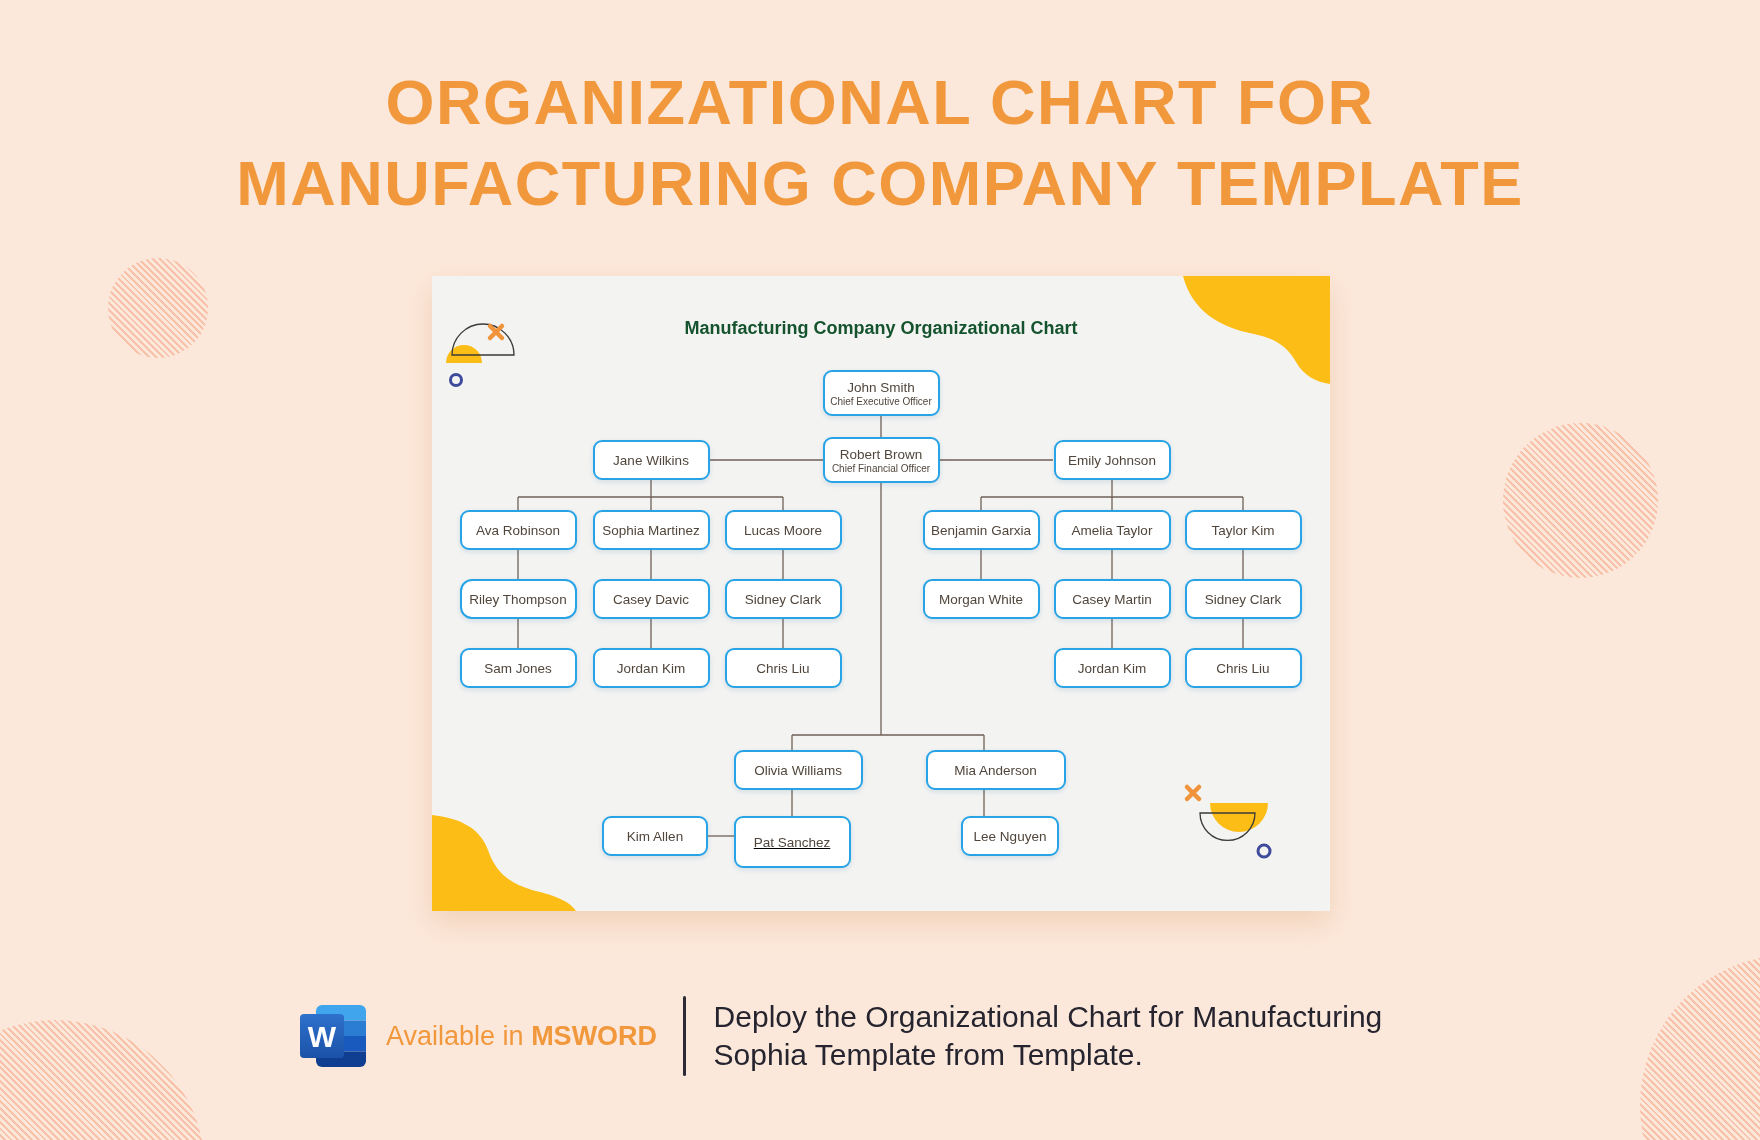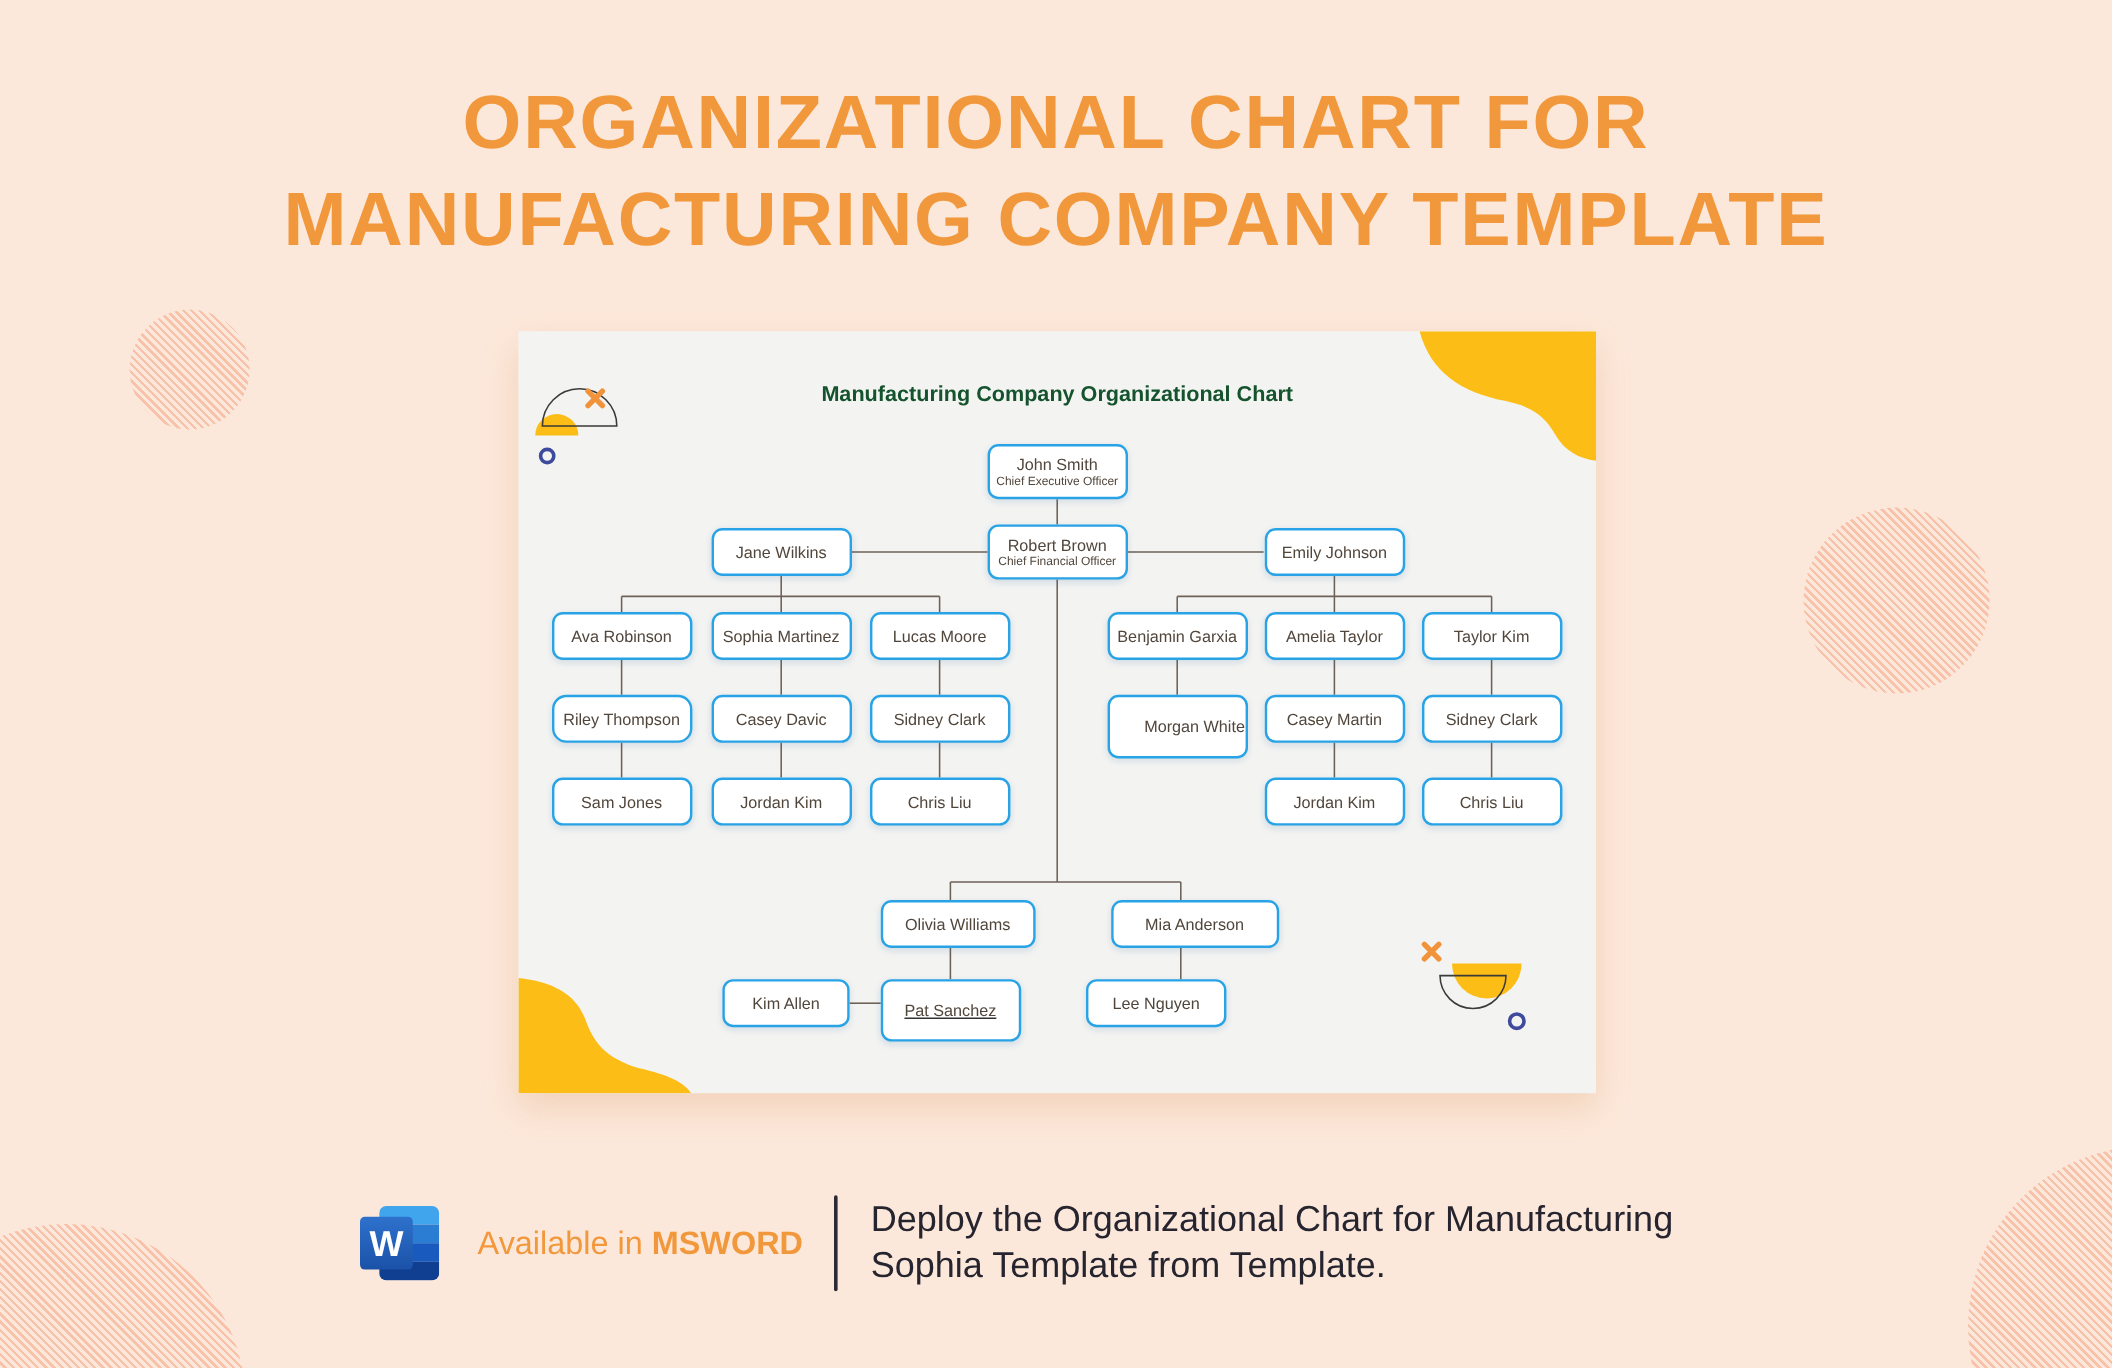--- a/index.html
+++ b/index.html
@@ -32,21 +32,21 @@
   #org-nodes{position:absolute;left:0;top:0;width:1760px;height:1140px;pointer-events:none;}
   .node{position:absolute;background:#FFFFFF;border:2.4px solid #28A3E6;border-radius:9px;
     box-sizing:border-box;display:flex;flex-direction:column;align-items:center;justify-content:center;
     box-shadow:0 2px 5px rgba(40,100,150,0.15);}
   .n-name{font-size:13.5px;font-weight:500;color:#51463C;white-space:nowrap;line-height:15px;}
   .n-role{font-size:10px;font-weight:500;color:#51463C;white-space:nowrap;margin-top:1px;}
 
   
   .footer{position:absolute;left:300px;top:996px;display:flex;align-items:center;}
   .word-icon{width:66px;height:62px;flex:0 0 auto;}
-  .available{margin-left:32px;font-size:27px;color:#F2983C;white-space:nowrap;}
+  .available{margin-left:20px;font-size:27px;color:#F2983C;white-space:nowrap;}
   .available .prefix{font-weight:500;}
   .available .product{font-weight:800;}
   .divider{width:2.5px;height:80px;background:#2B2A35;border-radius:1.5px;margin-left:26px;}
   .description{margin-left:28px;font-size:30px;font-weight:500;line-height:38px;color:#25242F;
     white-space:pre-line;}
 </style>
 </head>
 <body>
 
 <div class="stage">
@@ -156,21 +156,21 @@
       </div>
       <div class="node" style="left: 459.5px; top: 579px; width: 117px; height: 40px; border-radius: 12px;">
         <div class="n-name">Riley Thompson</div>
       </div>
       <div class="node" style="left: 592.5px; top: 579px; width: 117px; height: 40px;">
         <div class="n-name">Casey Davic</div>
       </div>
       <div class="node" style="left: 724.5px; top: 579px; width: 117px; height: 40px;">
         <div class="n-name">Sidney Clark</div>
       </div>
-      <div class="node" style="left: 922.5px; top: 579px; width: 117px; height: 53px; align-items: flex-end;">
+      <div class="node" style="left: 922.5px; top: 579px; width: 117px; height: 40px;">
         <div class="n-name">Morgan White</div>
       </div>
       <div class="node" style="left: 1053.5px; top: 579px; width: 117px; height: 40px;">
         <div class="n-name">Casey Martin</div>
       </div>
       <div class="node" style="left: 1184.5px; top: 579px; width: 117px; height: 40px;">
         <div class="n-name">Sidney Clark</div>
       </div>
       <div class="node" style="left: 459.5px; top: 648px; width: 117px; height: 40px;">
         <div class="n-name">Sam Jones</div>
@@ -192,21 +192,21 @@
       </div>
       <div class="node" style="left: 925.5px; top: 750px; width: 140px; height: 40px;">
         <div class="n-name">Mia Anderson</div>
       </div>
       <div class="node" style="left: 602px; top: 816px; width: 106px; height: 40px;">
         <div class="n-name">Kim Allen</div>
       </div>
       <div class="node" style="left: 733.5px; top: 816px; width: 117px; height: 52px; text-decoration: underline;">
         <div class="n-name">Pat Sanchez</div>
       </div>
-      <div class="node" style="left: 905px; top: 816px; width: 117px; height: 40px;">
+      <div class="node" style="left: 961px; top: 816px; width: 98px; height: 40px;">
         <div class="n-name">Lee Nguyen</div>
       </div>
     </div>
 
   <div class="footer">
     <svg class="word-icon" viewBox="0 0 66 62">
       <defs>
         <linearGradient id="wsq" x1="0" y1="0" x2="0" y2="1">
           <stop offset="0" stop-color="#2E71CC"></stop>
           <stop offset="1" stop-color="#1B52A8"></stop>

